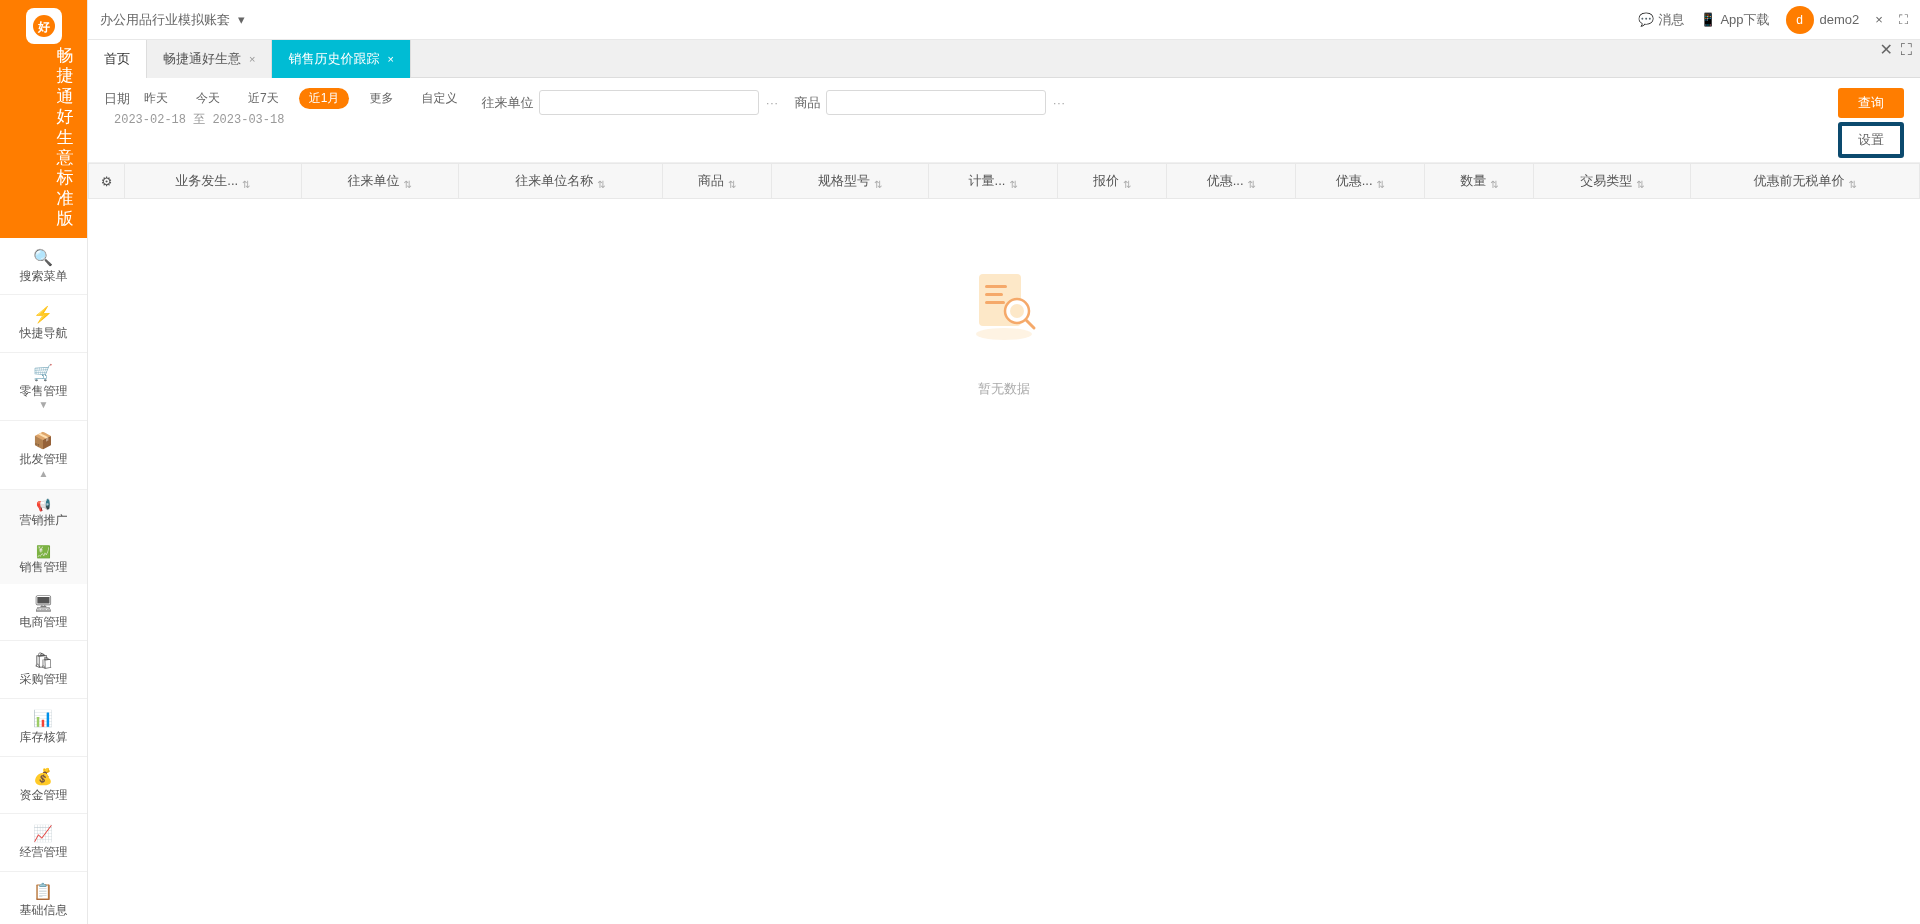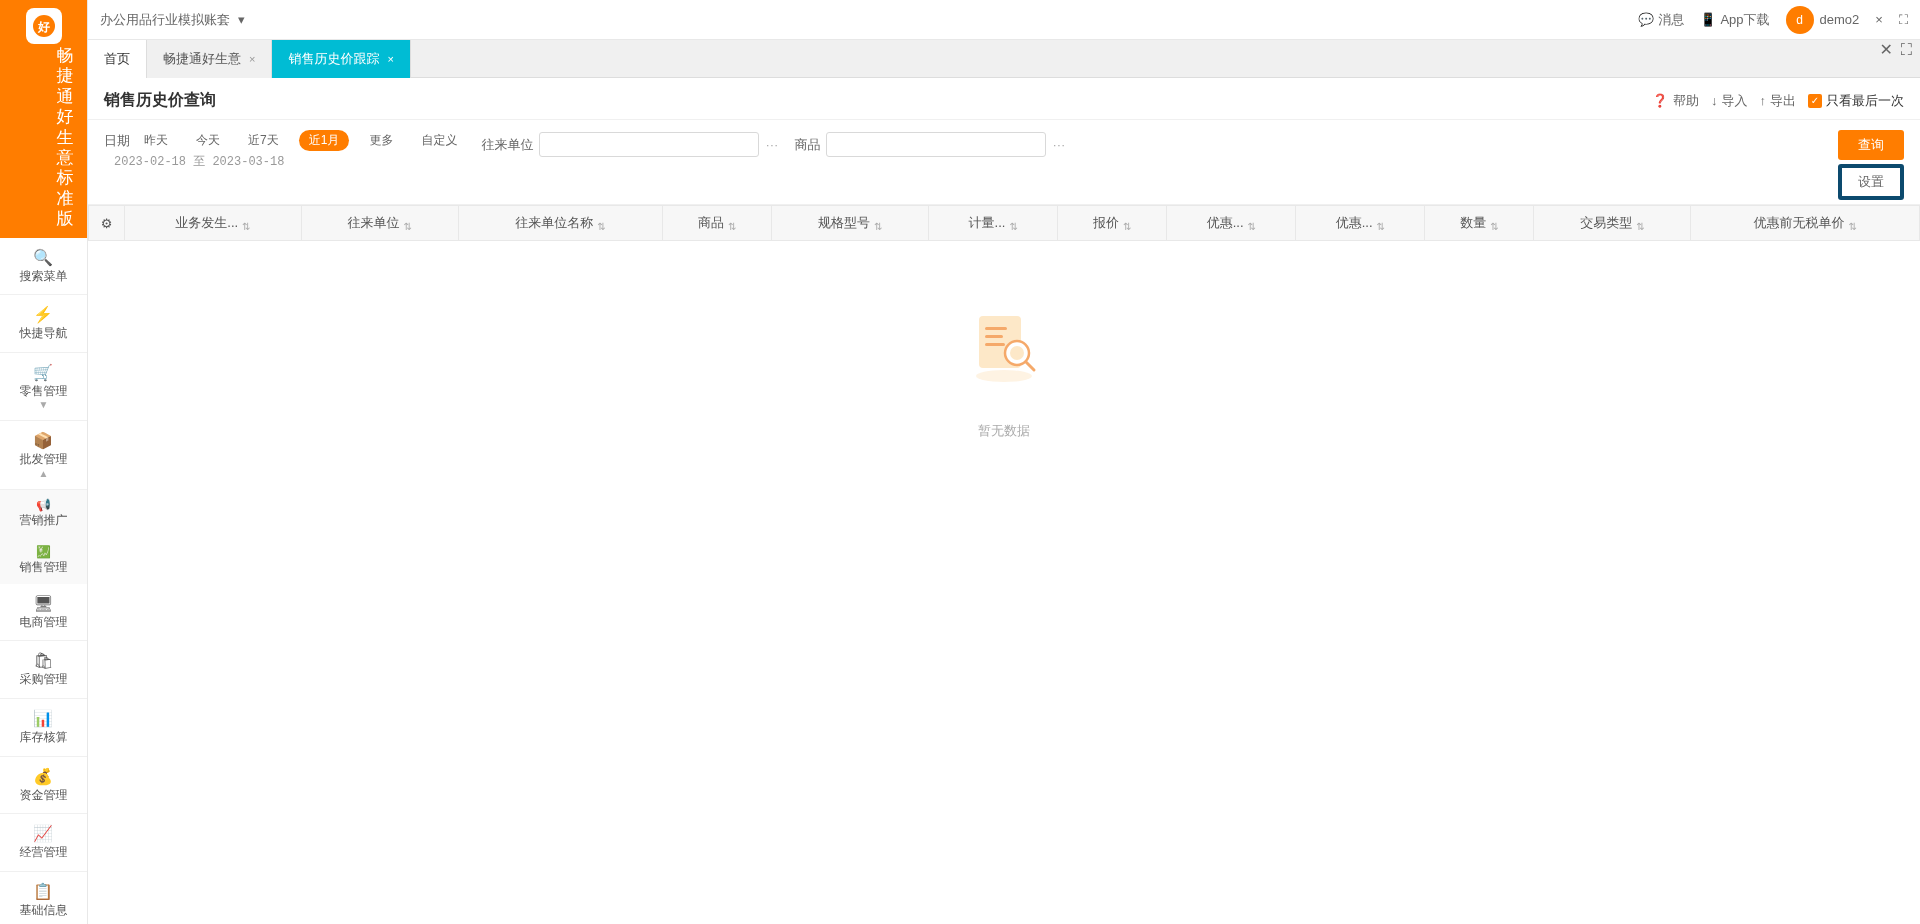--- a/index.html
+++ b/index.html
@@ -200,41 +200,20 @@
       <span class="tab-close" style="color:#fff;">×</span>
     </div>
     <div class="tabbar-actions">
       <span class="tabbar-icon-btn">✕</span>
       <span class="tabbar-icon-btn">⛶</span>
     </div>
   </div>
 
   <div class="page-content">
 
-    <div class="page-header">
-      <span class="page-title">销售历史价查询</span>
-      <div class="page-header-actions">
-        <div class="header-action-btn">
-          <span>❓</span>
-          <span>帮助</span>
-        </div>
-        <div class="header-action-btn">
-          <span>↓</span>
-          <span>导入</span>
-        </div>
-        <div class="header-action-btn">
-          <span>↑</span>
-          <span>导出</span>
-        </div>
-        <label class="checkbox-label">
-          <div class="checkbox-checked">✓</div>
-          <span>只看最后一次</span>
-        </label>
-      </div>
-    </div>
 
     <div style="padding: 10px 16px 4px; display:flex; align-items:flex-start; gap:0; border-bottom:1px solid #f0f0f0;">
 
       <div style="display:flex; flex-direction:column; margin-right:16px;">
         <div style="display:flex; align-items:center; gap:6px;">
           <span class="filter-label">日期</span>
           <div class="date-shortcuts">
             <span class="date-btn">昨天</span>
             <span class="date-btn">今天</span>
             <span class="date-btn">近7天</span>

